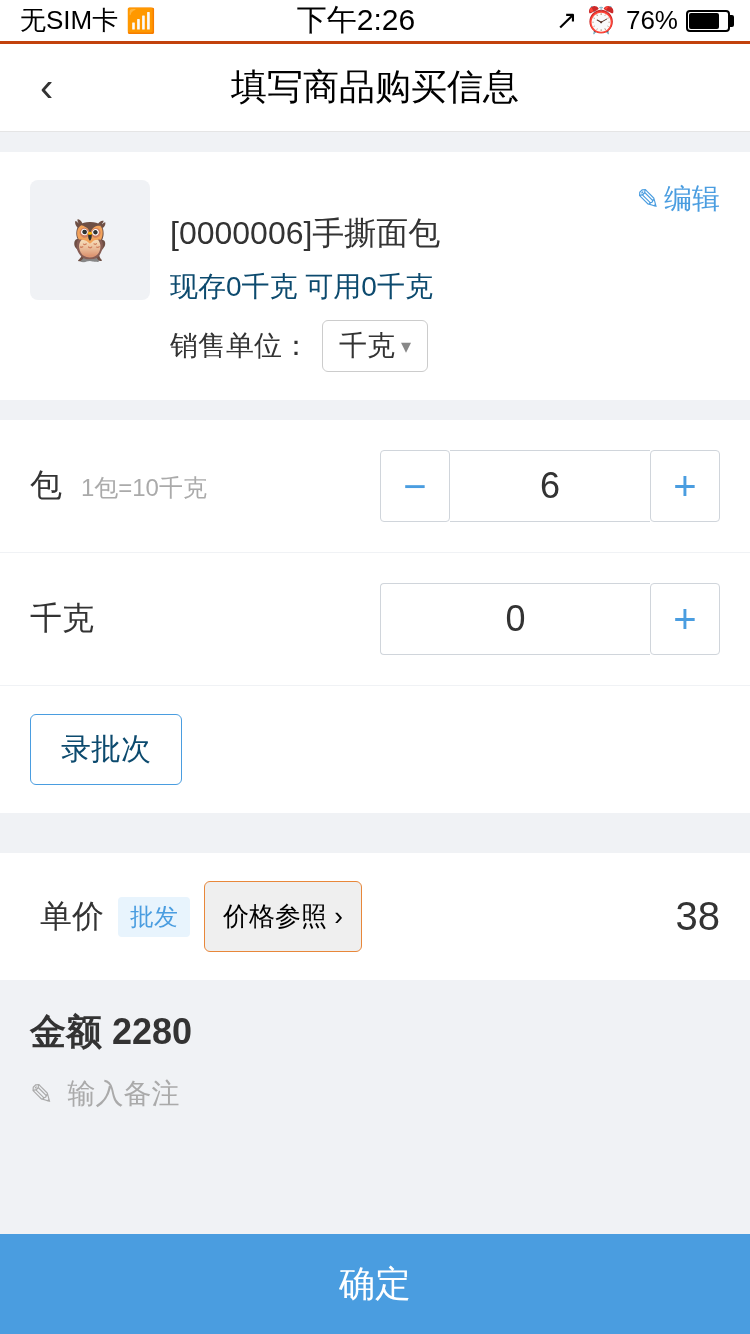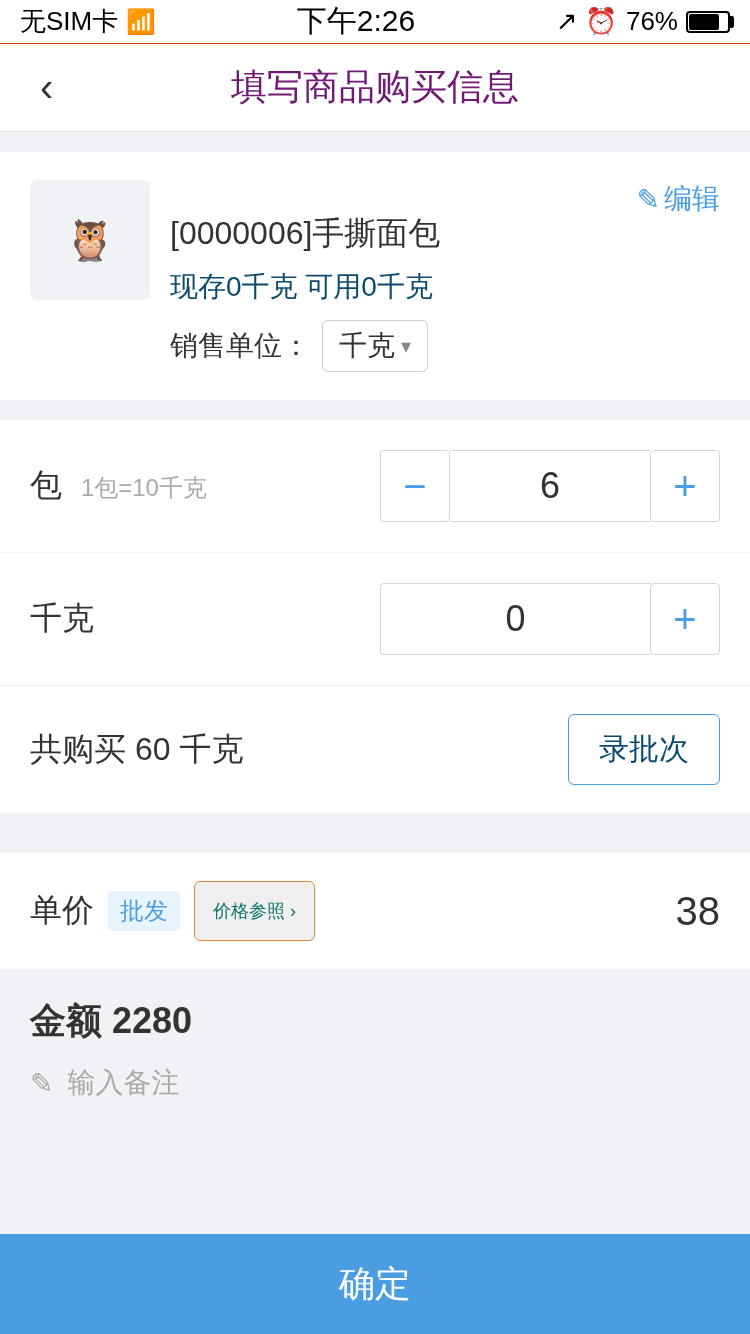--- a/index.html
+++ b/index.html
@@ -17,21 +17,21 @@
     .status-bar {
       width: 750px;
       height: 44px;
       background: #fff;
       display: flex;
       align-items: center;
       justify-content: space-between;
       padding: 0 20px;
       font-size: 28px;
       color: #000;
-      border-bottom: 1px solid #c2410c;
+      border-bottom: 3px solid #c2410c;
     }
     .status-left {
       display: flex;
       align-items: center;
       gap: 8px;
       font-size: 26px;
     }
     .status-center {
       font-size: 30px;
       font-weight: 500;
@@ -86,21 +86,21 @@
       color: #333;
       cursor: pointer;
       padding: 10px;
     }
     .nav-title {
       position: absolute;
       left: 50%;
       transform: translateX(-50%);
       font-size: 36px;
       font-weight: 500;
-      color: #701a75;
+      color: #000000;
     }
 
     
     .content {
       padding-bottom: 120px;
     }
 
     
     .product-card {
       background: #fff;
@@ -258,20 +258,21 @@
     
     .price-section {
       background: #fff;
       margin-top: 20px;
       padding: 28px 30px;
     }
     .price-row {
       display: flex;
       align-items: center;
       justify-content: space-between;
+      margin-left: 10px;
     }
     .price-label-group {
       display: flex;
       align-items: center;
       gap: 14px;
     }
     .price-label {
       font-size: 32px;
       color: #333;
     }
@@ -279,22 +280,22 @@
       background: #e8f4fd;
       color: #4a9de0;
       font-size: 24px;
       padding: 4px 12px;
       border-radius: 4px;
     }
     .price-ref-btn {
       border: 1px solid #e8873a;
       border-radius: 6px;
       padding: 17px 18px;
-      font-size: 18px;
-      color: #0f766e;
+      font-size: 26px;
+      color: #000000;
       cursor: pointer;
       display: flex;
       align-items: center;
       gap: 6px;
     }
     .price-value {
       font-size: 40px;
       color: #333;
       font-weight: 400;
     }
@@ -419,21 +420,20 @@
       </div>
       <div class="qty-controls">
         <input class="qty-input" type="text" value="0" style="border-left: 1px solid rgb(208, 213, 219); border-radius: 4px 0px 0px 4px; width: 270px;">
         <button class="qty-btn">+</button>
       </div>
     </div>
 
   </div>
 
   <div class="total-row">
-    <span class="total-text">共购买 60 千克</span>
     <button class="batch-btn">录批次</button>
   </div>
 
   <div class="divider"></div>
 
   <div class="price-section">
     <div class="price-row">
       <div class="price-label-group">
         <span class="price-label">单价</span>
         <span class="price-type-badge">批发</span>

